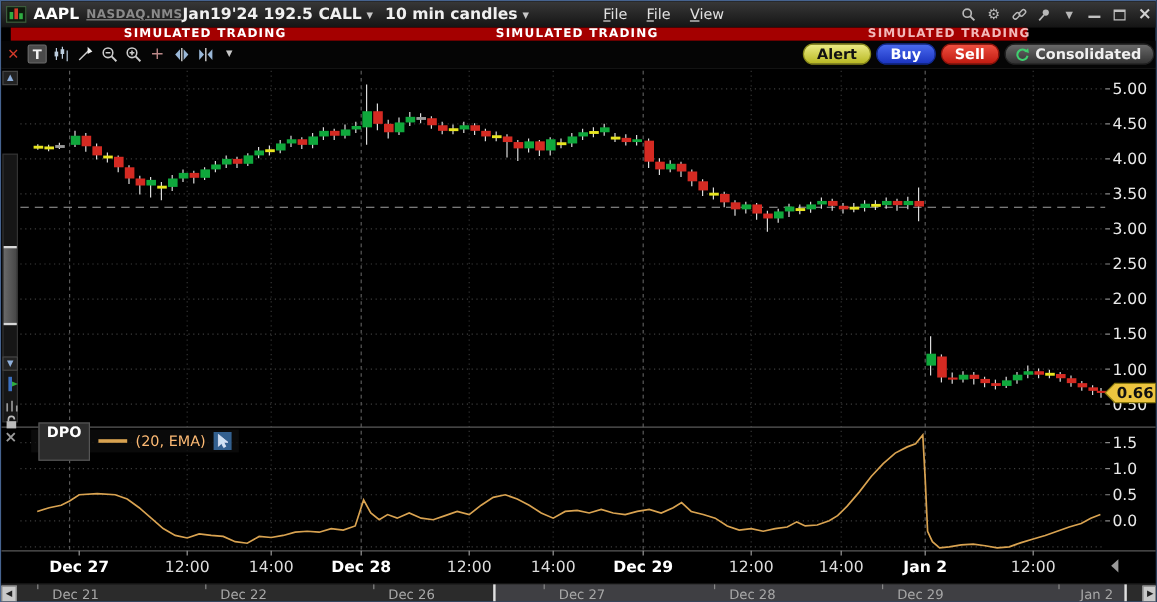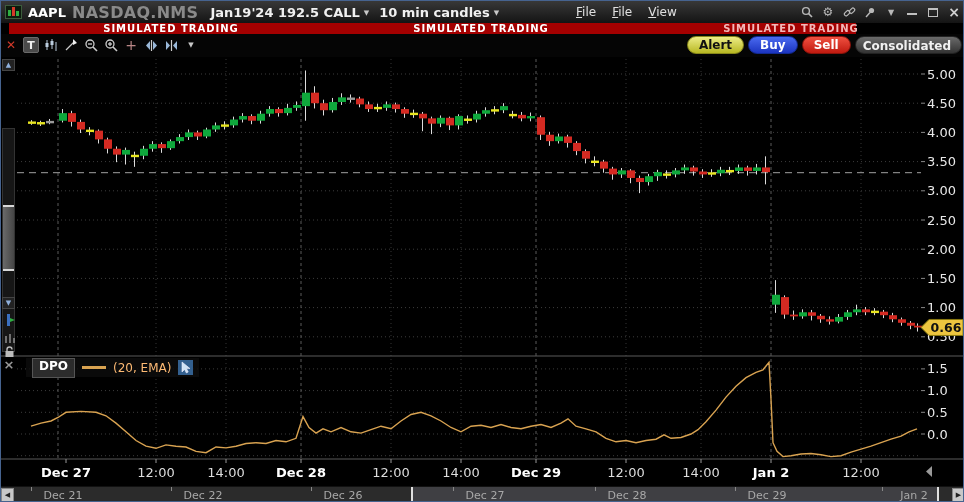--- a/index.html
+++ b/index.html
@@ -9,24 +9,24 @@
     border:1px solid #46638f;overflow:hidden;
     font-family:"DejaVu Sans","Liberation Sans",sans-serif;color:#ddd;
   }
   
   .titlebar{position:absolute;left:0;top:0;width:964px;height:22px;
     background:linear-gradient(#383838,#141414);display:flex;align-items:center;z-index:5;}
   .app-icon{width:17px;height:14px;margin:0 6px 0 4px;background:#0d1a0d;border:1px solid #3c5c3c;
     display:inline-block;position:relative;}
   .app-icon i{position:absolute;bottom:2px;width:3px;background:#2fae42;}
   .tb-sym{font-weight:bold;font-size:13px;color:#fff;margin-right:6px;}
-  .tb-exch{font-weight:bold;font-size:16px;color:#8a8a8a;margin-right:12px;letter-spacing:.3px;}
+  .tb-exch{font-weight:bold;font-size:10px;color:#8a8a8a;margin-right:0;letter-spacing:.3px;text-decoration:underline;}
   .tb-contract,.tb-interval{font-weight:bold;font-size:13px;color:#f0f0f0;}
   .dd-arrow{font-size:7px;color:#c8c8c8;margin:2px 10px 0 4px;}
-  .menu{display:flex;gap:16px;margin-left:29px;padding-left:38px;}
+  .menu{display:flex;gap:16px;margin-left:14px;padding-left:38px;}
   .menu-item{font-size:12px;color:#e0e0e0;cursor:default;}
   .menu-item::first-letter{text-decoration:underline;}
   .tb-right{position:absolute;right:4px;top:0;height:22px;display:flex;align-items:center;gap:7px;}
   .tb-ico{width:14px;height:14px;display:inline-flex;align-items:center;justify-content:center;color:#b8b8b8;font-size:12px;}
   .win-min{width:10px;height:9px;border-bottom:2px solid #c0c0c0;margin-bottom:3px;}
   .win-max{width:10px;height:9px;border:1px solid #c0c0c0;border-top:2px solid #c0c0c0;}
   .win-close{font-size:14px;font-weight:bold;color:#d0d0d0;line-height:10px;}
   
   .banner{position:absolute;left:0;top:22px;width:828px;height:11px;background:#000;z-index:5;}
   .banner-band{position:absolute;left:8px;top:0;width:847px;height:11px;background:#a40000;}
@@ -39,21 +39,21 @@
   .tool{width:16px;height:16px;display:inline-flex;align-items:center;justify-content:center;
     color:#c8c8c8;font-size:11px;}
   .tool.red{color:#d43a2a;font-weight:bold;font-size:12px;}
   .tool.boxed{background:#4a4a4a;border:1px solid #6a6a6a;color:#f0f0f0;font-weight:bold;border-radius:2px;}
   .trade-btns{position:absolute;right:3px;top:2px;display:flex;gap:4px;align-items:center;}
   .btn{height:18px;border-radius:9px;font-size:12px;font-weight:bold;display:inline-flex;
     align-items:center;justify-content:flex-end;padding:0 11px;border:1px solid #222;}
   .btn-alert{background:linear-gradient(#ecec86,#b8b822);color:#111;border-color:#88881a;}
   .btn-buy{background:linear-gradient(#4a6af0,#1b34c0);color:#fff;border-color:#122a90;}
   .btn-sell{background:linear-gradient(#f05040,#c01a10);color:#fff;border-color:#8a120a;}
-  .btn-cons{background:linear-gradient(#6a6a6a,#333);color:#f0f0f0;border-color:#222;gap:5px;padding:0 10px 0 7px;flex-direction:column;}
+  .btn-cons{background:linear-gradient(#6a6a6a,#333);color:#f0f0f0;border-color:#222;gap:5px;padding:0 10px 0 7px;}
   
   svg#chart-svg{position:absolute;left:0;top:0;z-index:1;}
   
   .left-strip{position:absolute;left:0;top:56px;width:16px;height:402px;z-index:4;}
   .scr-btn{position:absolute;left:1px;width:13px;height:12px;background:#222;border:1px solid #444;
     color:#8fb0dc;font-size:7px;display:flex;align-items:center;justify-content:center;}
   .scr-track{position:absolute;left:1px;top:71px;width:13px;height:224px;background:#161616;border:1px solid #333;}
   .scr-thumb{position:absolute;left:0px;top:76px;width:11px;height:66px;
     background:linear-gradient(90deg,#6a6a6a,#454545);border-top:2px solid #d8d8d8;border-bottom:2px solid #d8d8d8;}
   .strip-ico{position:absolute;left:1px;width:14px;height:14px;display:flex;align-items:center;justify-content:center;}
@@ -62,21 +62,21 @@
     padding:3px 6px 4px 8px;z-index:4;}
   .legend-title{font-size:12px;font-weight:bold;color:#fff;white-space:nowrap;display:flex;align-items:center;gap:6px;}
   .legend-row2{margin-top:3px;display:flex;align-items:center;gap:6px;font-size:11px;color:#e8e8e8;}
   .pc-dash{display:inline-block;width:22px;height:0;border-top:2px dashed #9a9a9a;}
   .checkbox{width:12px;height:12px;background:#2f62c8;border:1px solid #16357e;color:#fff;font-size:9px;
     display:inline-flex;align-items:center;justify-content:center;line-height:12px;}
   
   .dpo-row{position:absolute;left:25px;top:357px;height:19px;display:flex;align-items:center;gap:7px;
     background:rgba(12,12,12,.82);padding:0 6px;z-index:4;}
   .dpo-chip{font-size:12px;font-weight:bold;color:#fff;background:#2c2c2c;border:1px solid #555;
-    padding:0 6px;height:20px;line-height:15px;}
+    padding:0 6px;height:32px;line-height:15px;}
   .ema-dash{display:inline-block;width:24px;height:3px;background:#d9a351;}
   .dpo-params{font-size:12px;color:#fdba74;}
   .hand-box{width:15px;height:15px;background:#33608f;display:inline-flex;align-items:center;justify-content:center;}
   
   .bottombar{position:absolute;left:0;top:485px;width:964px;height:16px;background:#2b2b2b;
     border-top:1px solid #111;z-index:5;}
   .tl-thumb{position:absolute;left:410px;top:0;width:528px;height:16px;background:#3f3f43;
     border-left:2px solid #e0e0e0;border-right:2px solid #e0e0e0;}
   .tl-label{position:absolute;top:2px;transform:translateX(-50%);font-size:11px;color:#a8a8a8;white-space:nowrap;}
   .tl-tick{position:absolute;top:0;width:1px;height:4px;background:#888;}

